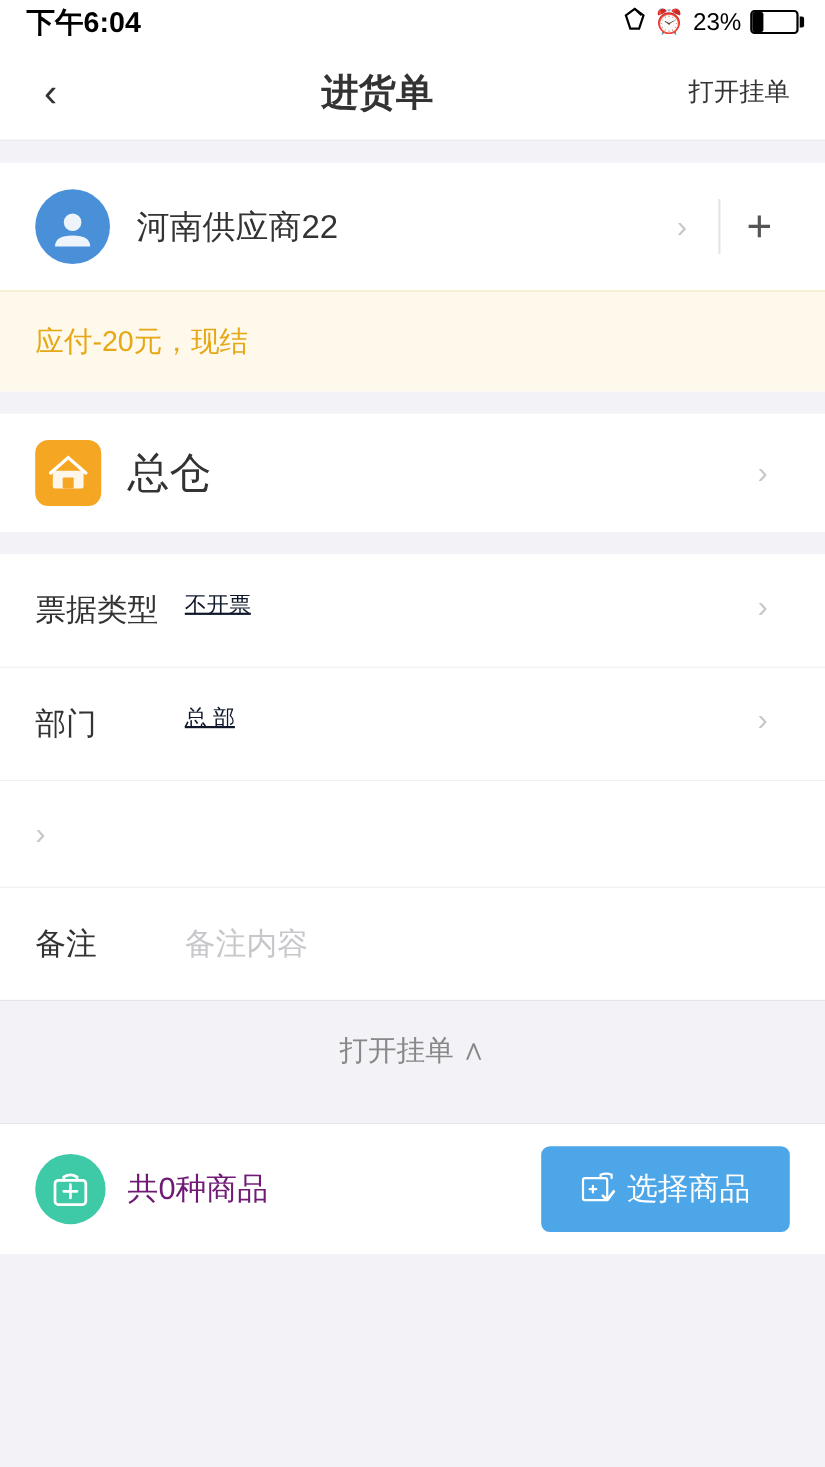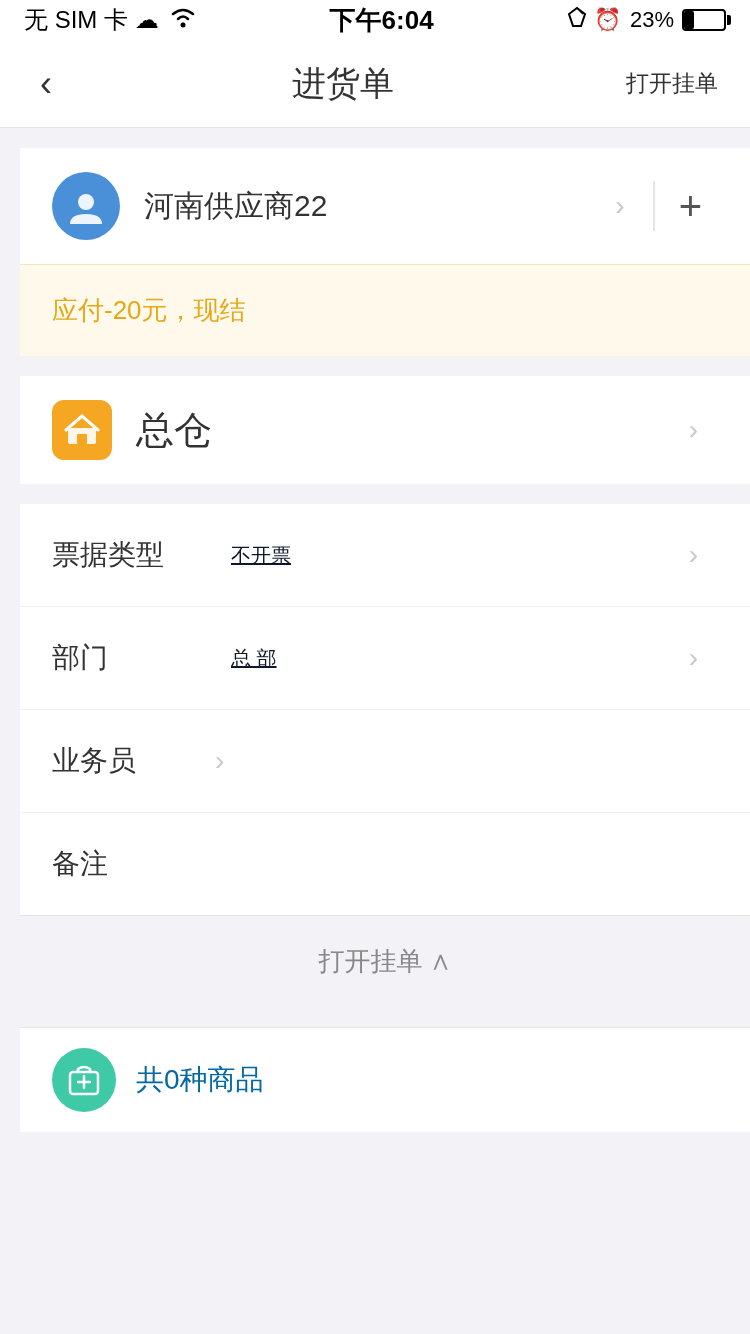--- a/index.html
+++ b/index.html
@@ -51,21 +51,21 @@
       border-bottom: 1px solid #e5e5e5;
     }
     .nav-back {
       font-size: 36px;
       color: #333;
       cursor: pointer;
       padding: 8px;
     }
     .nav-title {
       font-size: 34px;
-      font-weight: 400;
+      font-weight: 700;
       color: #333;
     }
     .nav-action {
       font-size: 23px;
       color: #333;
       cursor: pointer;
     }
 
     
     .section-gap {
@@ -120,25 +120,23 @@
       background: #fff9ec;
       padding: 28px 32px;
       font-size: 26px;
       color: #e6a817;
       border-top: 1px solid #f5e6c0;
     }
 
     
     .form-row {
       display: flex;
-      align-items: center;
       padding: 32px 32px;
       background: #fff;
       border-top: 1px solid #f0f0f0;
-      gap: 43px;
     }
     .form-label {
       font-size: 28px;
       color: #333;
       width: 120px;
       flex-shrink: 0;
     }
     .form-value {
       flex: 1;
       font-size: 20px;
@@ -200,55 +198,43 @@
       width: 64px; height: 64px;
       background: #3ec9a7;
       border-radius: 50%;
       display: flex; align-items: center; justify-content: center;
       margin-right: 20px;
       flex-shrink: 0;
     }
     .product-count {
       flex: 1;
       font-size: 28px;
-      color: #0369a1;
+      color: #701a75;
     }
     .select-btn {
       background: #4da6e8;
       color: #fff;
       font-size: 28px;
       padding: 20px 36px;
       border-radius: 8px;
       display: flex;
       align-items: center;
       gap: 10px;
       cursor: pointer;
     }
 
     .page-content {
       min-height: calc(1334px - 40px - 88px);
       background: #f2f2f7;
-      margin-left: 20px;
     }
   </style>
 </head>
 <body>
 
 <div class="status-bar">
-  <div class="status-left">
-    <span>无 SIM 卡 ☁</span>
-    <span>
-      <svg width="28" height="22" viewBox="0 0 28 22" fill="none">
-        <path d="M14 18 Q14 18 14 18" stroke="#000" stroke-width="3" stroke-linecap="round"></path>
-        <path d="M9 13 Q14 8 19 13" stroke="#000" stroke-width="2.5" stroke-linecap="round" fill="none"></path>
-        <path d="M4 8 Q14 0 24 8" stroke="#000" stroke-width="2.5" stroke-linecap="round" fill="none"></path>
-        <circle cx="14" cy="19" r="2.5" fill="#000"></circle>
-      </svg>
-    </span>
-  </div>
   <div class="status-center">下午6:04</div>
   <div class="status-right">
     <span>
       <svg width="20" height="22" viewBox="0 0 20 22" fill="none">
         <path d="M10 2 L18 8 L14 20 L6 20 L2 8 Z" stroke="#000" stroke-width="2" fill="none"></path>
         <path d="M10 2 L16 8" stroke="#000" stroke-width="1.5"></path>
       </svg>
     </span>
     <span>⏰</span>
     <span>23%</span>
@@ -310,40 +296,49 @@
       <span class="chevron-right">›</span>
     </div>
 
     <div class="form-row">
       <span class="form-label">部门</span>
       <span class="form-value">总 部</span>
       <span class="chevron-right">›</span>
     </div>
 
     <div class="form-row">
-      <span class="form-label">业务员</span>
       <span class="chevron-right">›</span>
     </div>
 
     <div class="form-row">
       <span class="form-label">备注</span>
+      <span class="form-placeholder">备注内容</span>
     </div>
 
     <div class="collapse-row">
       <span class="collapse-text">打开挂单 ∧</span>
     </div>
 
   </div>
 
   <div class="section-gap"></div>
 
   <div class="bottom-bar">
     <div class="product-icon">
       <svg width="36" height="36" viewBox="0 0 36 36" fill="none">
         <rect x="4" y="10" width="28" height="22" rx="3" stroke="#fff" stroke-width="2.5" fill="none"></rect>
         <path d="M12 10 L12 7 Q18 3 24 7 L24 10" stroke="#fff" stroke-width="2.5" fill="none" stroke-linecap="round"></path>
         <path d="M12 20 L24 20 M18 14 L18 26" stroke="#fff" stroke-width="2.5" stroke-linecap="round"></path>
       </svg>
     </div>
     <span class="product-count">共0种商品</span>
+    <div class="select-btn">
+      <svg width="32" height="32" viewBox="0 0 32 32" fill="none">
+        <rect x="2" y="6" width="22" height="20" rx="2" stroke="#fff" stroke-width="2" fill="none"></rect>
+        <path d="M18 6 L18 3 Q23 1 28 3 L28 6" stroke="#fff" stroke-width="2" fill="none" stroke-linecap="round"></path>
+        <path d="M8 16 L14 16 M11 13 L11 19" stroke="#fff" stroke-width="2" stroke-linecap="round"></path>
+        <path d="M20 22 L24 26 L30 18" stroke="#fff" stroke-width="2.5" stroke-linecap="round" stroke-linejoin="round" fill="none"></path>
+      </svg>
+      <span>选择商品</span>
+    </div>
   </div>
 
 </div>
 
 </body></html>

